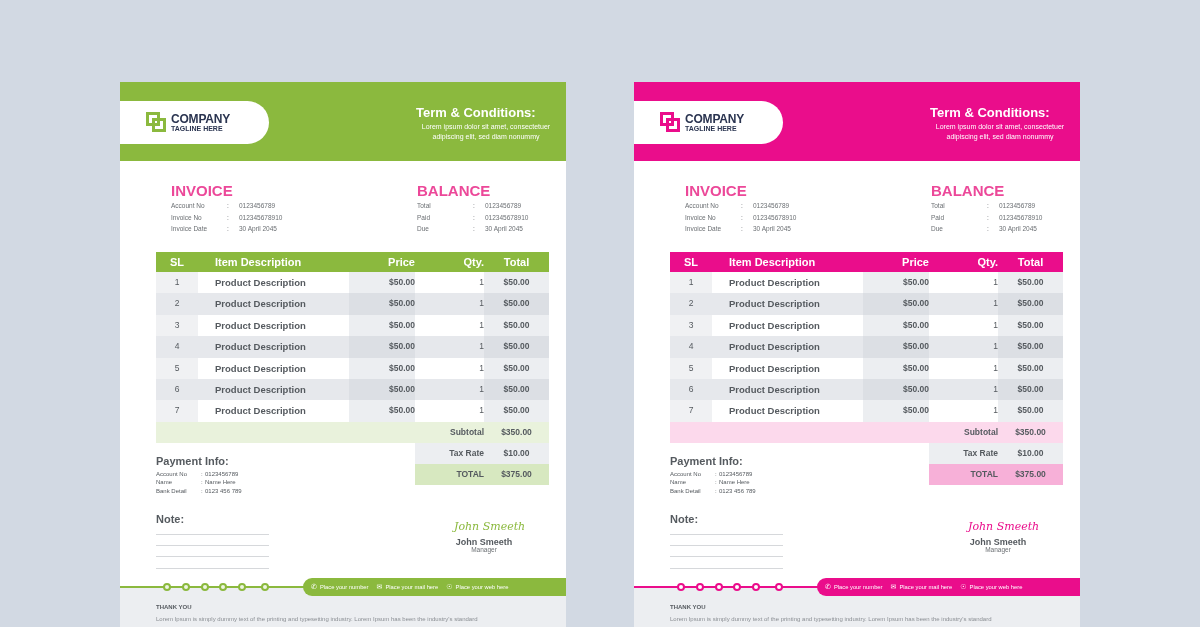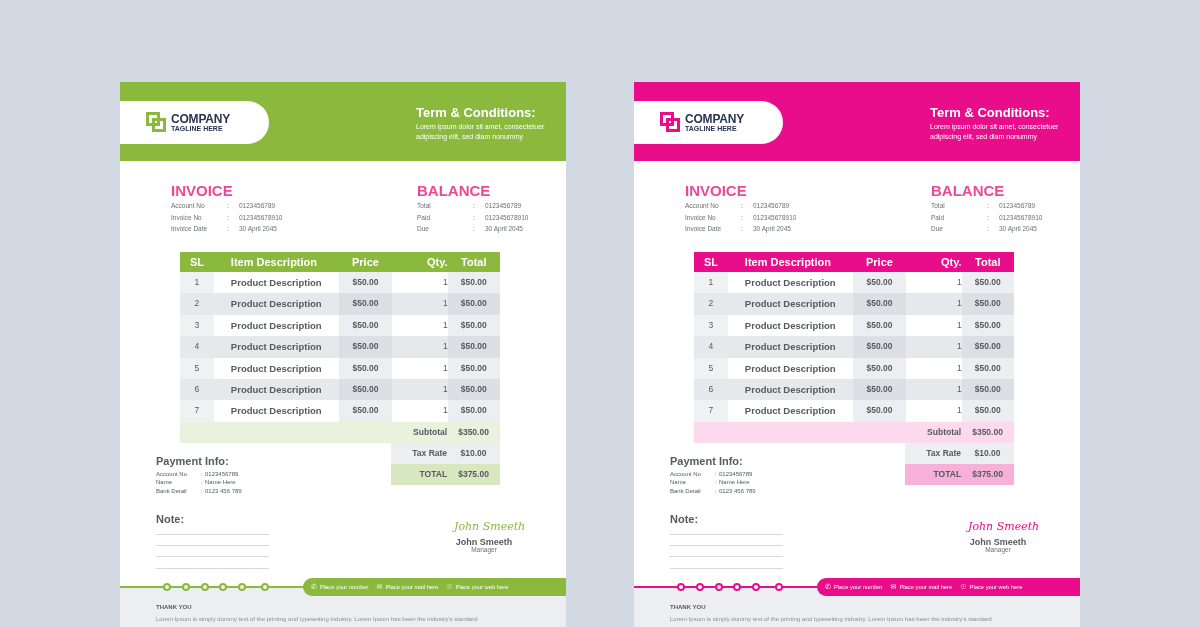--- a/index.html
+++ b/index.html
@@ -3,43 +3,43 @@
 <meta charset="utf-8">
 <style>
   * { box-sizing: border-box; margin: 0; padding: 0; }
   html, body { width: 1200px; height: 627px; overflow: hidden; }
   body { background: #d2d9e3; font-family: "Liberation Sans", sans-serif; position: relative; }
 
   .sheet { position: absolute; top: 82px; width: 446px; height: 545px; background: #ffffff; overflow: hidden; }
   .sheet.green { left: 120px; --accent: #8bb93e; --light: #e9f2dc; --total: #d7e8c0; }
   .sheet.pink  { left: 634px; --accent: #ea0d8b; --light: #fcd9ec; --total: #f7b0d8; }
 
-  .header { position: absolute; left: 0; top: 0; width: 446px; height: 79px; background: var(--accent); }
+  .header { position: absolute; left: 0; top: 0; width: 446px; height: 79px; background: var(--accent); text-align: center; }
   .logo-pill { position: absolute; left: 0; top: 19px; width: 149px; height: 43px; background: #fff; border-radius: 0 22px 22px 0; }
   .logo-mark { position: absolute; left: 26px; top: 11px; width: 21px; height: 21px; }
   .logo-mark .sq1, .logo-mark .sq2 { position: absolute; width: 14px; height: 14px; border: 3px solid var(--accent); }
   .logo-mark .sq1 { left: 0; top: 0; }
   .logo-mark .sq2 { left: 6px; top: 6px; }
   .company { position: absolute; left: 51px; top: 11px; font-weight: bold; font-size: 12px; color: #2a3450; letter-spacing: -0.2px; }
   .tagline { position: absolute; left: 51px; top: 24px; font-weight: bold; font-size: 7px; color: #2a3450; }
 
   .terms-title { position: absolute; left: 296px; top: 23px; font-weight: bold; font-size: 13px; color: #fff; }
   .terms-text { position: absolute; left: 296px; top: 40px; width: 140px; font-size: 7px; line-height: 10px; color: #fff; }
 
   .block-title { position: absolute; top: 100px; font-weight: bold; font-size: 15px; color: #ec4899; }
   .info { position: absolute; top: 120px; font-size: 6.5px; color: #6b6f73; }
   .info-row { height: 11.7px; display: flex; }
   .info-row .lbl { width: 56px; }
   .info-row .sep { width: 12px; }
 
-  .table { position: absolute; left: 36px; top: 170px; width: 320px; margin-left: 24px; }
+  .table { position: absolute; left: 36px; top: 170px; width: 393px; }
   .thead { display: flex; height: 20px; background: var(--accent); color: #fff; font-weight: bold; font-size: 11px; align-items: center; }
   .c-sl { width: 42px; text-align: center; }
   .c-desc { width: 151px; padding-left: 17px; }
-  .c-price { width: 66px; text-align: center; }
+  .c-price { width: 66px; text-align: right; }
   .c-qty { width: 69px; text-align: right; }
   .c-total { width: 65px; text-align: center; }
   .trow { display: flex; height: 21.4px; align-items: center; font-size: 9.5px; color: #555a5f; font-weight: bold; }
   .trow .c-sl { font-weight: normal; font-size: 8.5px; height: 100%; line-height: 21.4px; background: #f0f1f3; }
   .trow .c-desc { height: 100%; line-height: 21.4px; background: #fff; }
   .trow .c-price { height: 100%; line-height: 21.4px; background: #eceef1; font-size: 8.5px; }
   .trow .c-qty { height: 100%; line-height: 21.4px; background: #fff; font-weight: normal; font-size: 8.5px; }
   .trow .c-total { height: 100%; line-height: 21.4px; background: #eceef1; font-size: 8.5px; }
   .trow.alt .c-sl, .trow.alt .c-desc, .trow.alt .c-qty { background: #e6e8ec; }
   .trow.alt .c-price, .trow.alt .c-total { background: #dcdfe4; }

